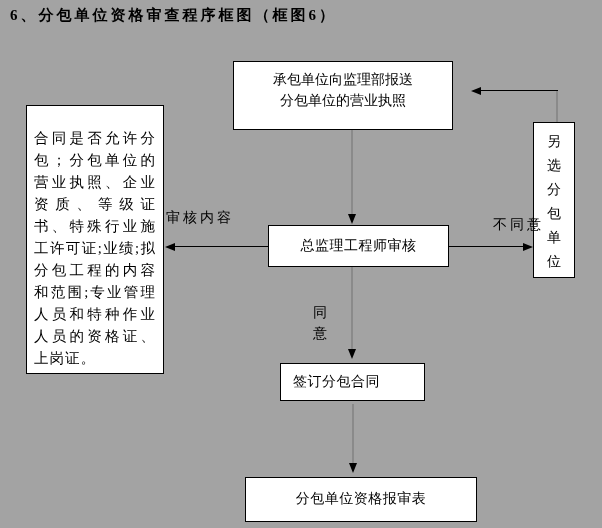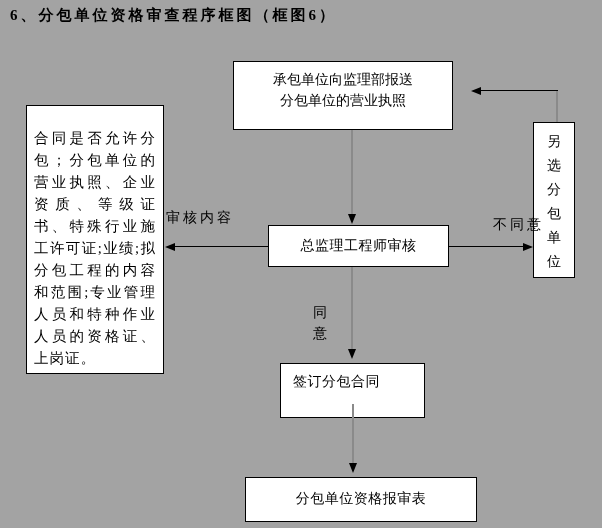--- a/index.html
+++ b/index.html
@@ -43,21 +43,21 @@
   }
   .box-reselect .vtext {
     width: 16px; word-break: break-all; text-align: center; line-height: 24px;
   }
   .box-review {
     left: 268px; top: 225px; width: 181px; height: 42px;
     display: flex; align-items: center; justify-content: center;
     letter-spacing: 0.5px;
   }
   .box-sign {
-    left: 280px; top: 363px; width: 145px; height: 55px;
+    left: 280px; top: 363px; width: 145px; height: 38px;
     padding: 9px 0 0 12px; letter-spacing: 0.5px;
   }
   .box-enter {
     left: 245px; top: 477px; width: 232px; height: 45px;
     text-align: center; padding-top: 12px; letter-spacing: 0.5px;
   }
   .flabel {
     position: absolute;
     font-size: 14px;
     letter-spacing: 3px;

